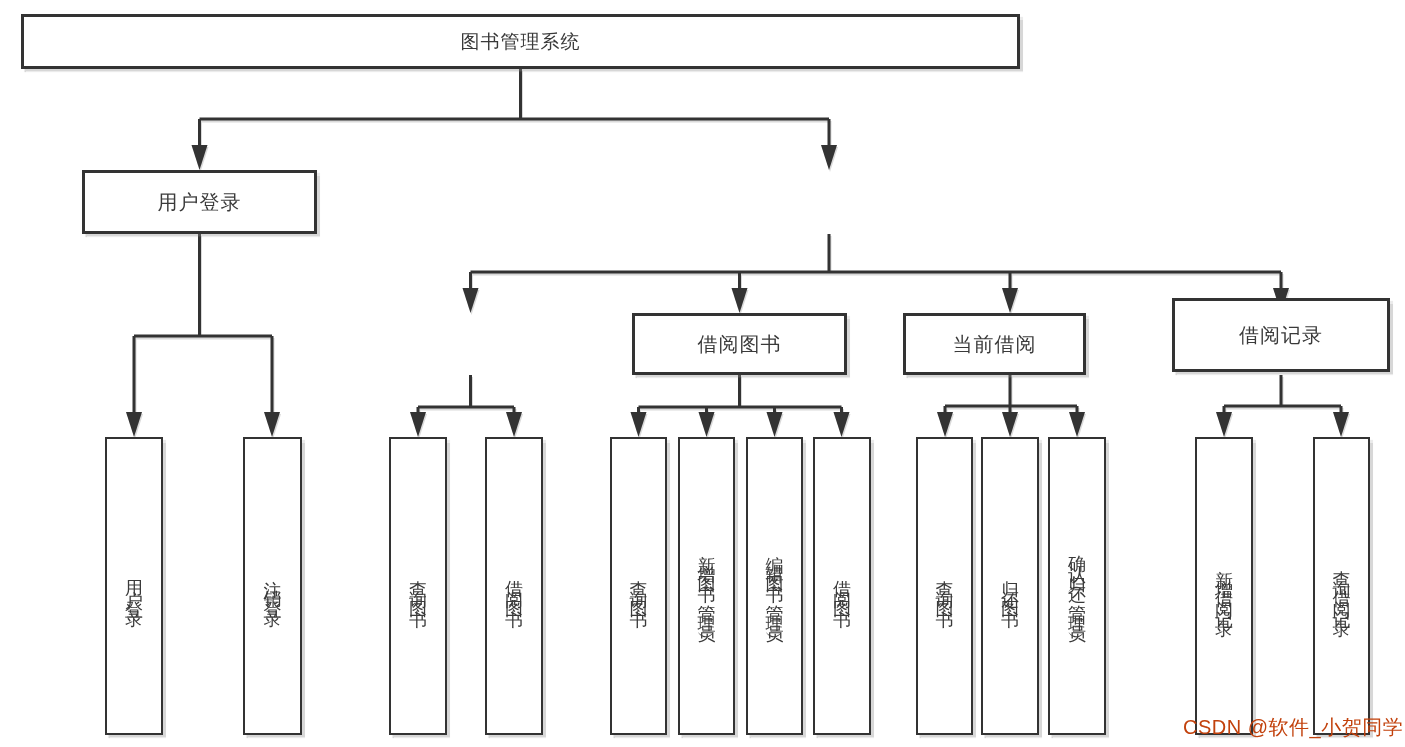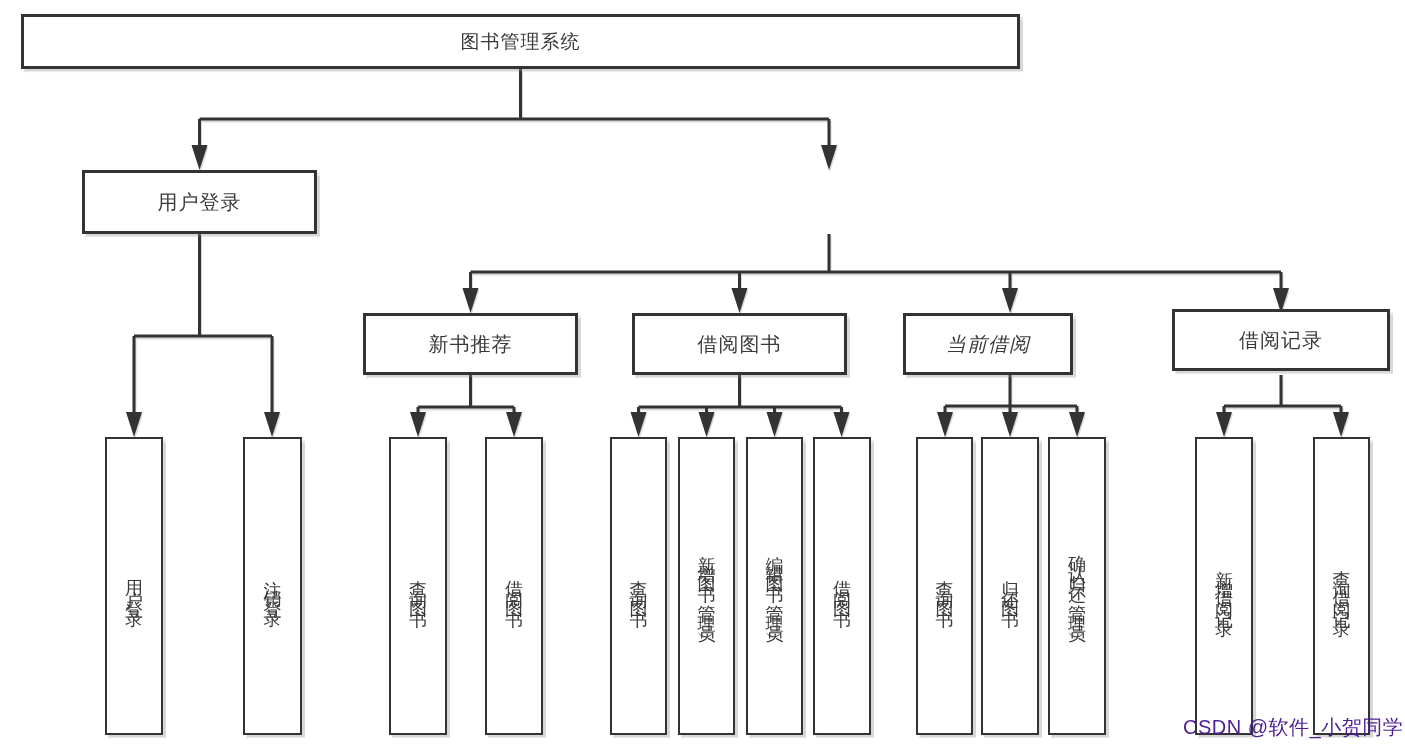--- a/index.html
+++ b/index.html
@@ -29,21 +29,21 @@
     text-orientation:mixed;
     font-size:18px;
     letter-spacing:10px;
     line-height:1;
     white-space:nowrap;
   }
   .watermark{
     position:absolute;
     left:1183px;top:714px;
     font-size:20px;
-    color:#4c1d95;
+    color:#c2410c;
     letter-spacing:0.5px;
     white-space:nowrap;
     z-index:5;
   }
 </style>
 </head>
 <body>
 
 <div id="stage">
 
@@ -91,30 +91,27 @@
   </svg>
 
   <div class="box hbox root" style="left:21px;top:14px;width:999px;height:55px;">
     <span>图书管理系统</span>
   </div>
 
   <div class="box hbox" style="left:82px;top:170px;width:235px;height:64px;">
     <span>用户登录</span>
   </div>
 
-  <div class="box hbox" style="left:363px;top:313px;width:215px;height:62px;">
-    <span>新书推荐</span>
-  </div>
   <div class="box hbox" style="left:632px;top:313px;width:215px;height:62px;">
     <span>借阅图书</span>
   </div>
-  <div class="box hbox" style="left:903px;top:313px;width:170px;height:62px;font-style:italic;">
+  <div class="box hbox" style="left:903px;top:313px;width:183px;height:62px;">
     <span>当前借阅</span>
   </div>
-  <div class="box hbox" style="left:1172px;top:309px;width:218px;height:62px;">
+  <div class="box hbox" style="left:1172px;top:298px;width:218px;height:74px;">
     <span>借阅记录</span>
   </div>
 
   <div class="box leaf" style="left:105px;top:437px;width:58px;height:298px;">
     <span>用户登录</span>
   </div>
   <div class="box leaf" style="left:243px;top:437px;width:59px;height:298px;">
     <span>注销登录</span>
   </div>
 

